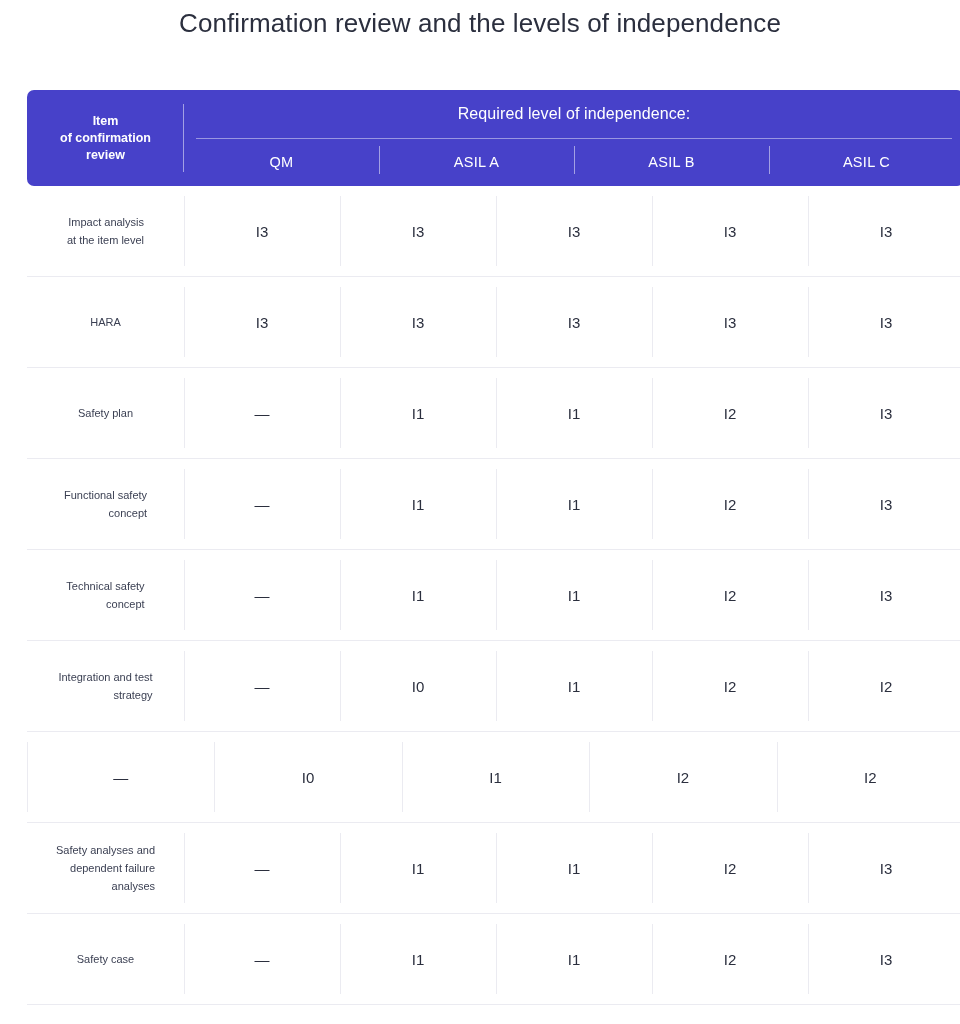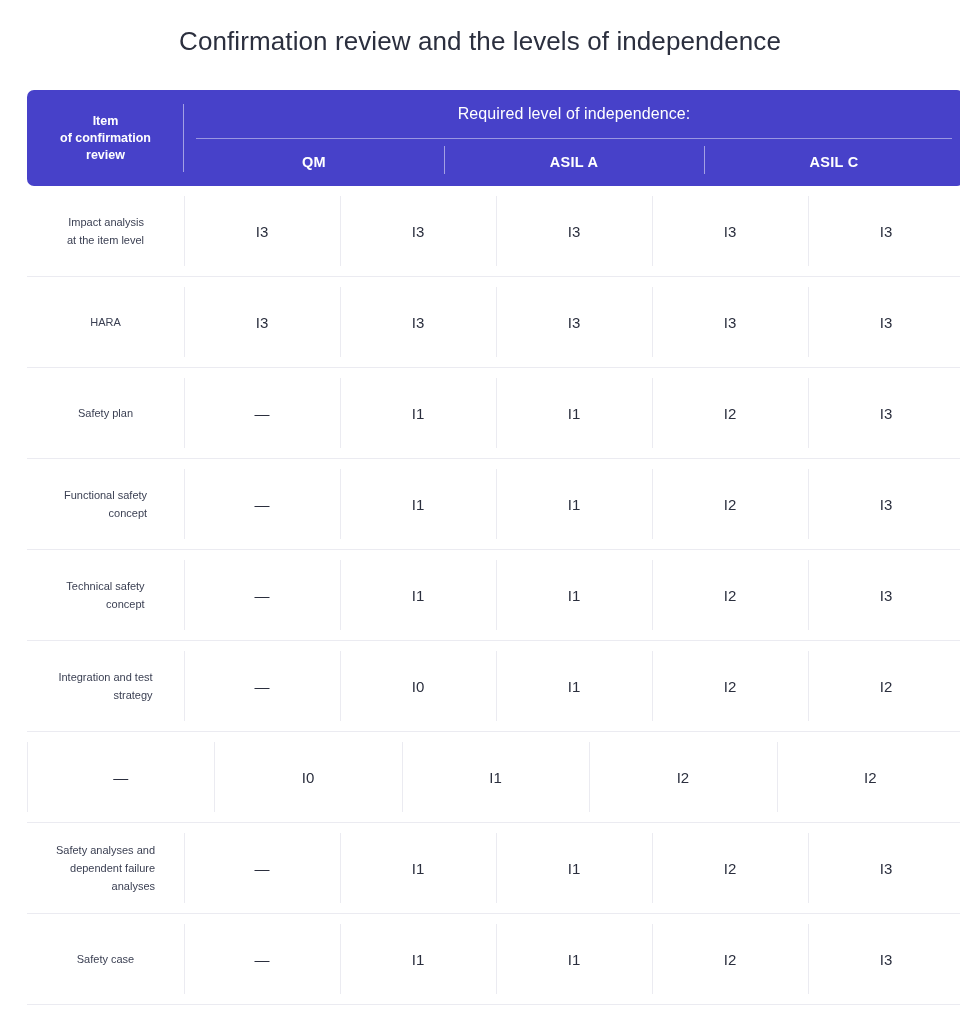--- a/index.html
+++ b/index.html
@@ -22,21 +22,21 @@
     box-sizing: border-box;
   }
 
   .page-title {
     text-align: center;
     font-size: 26px;
     font-weight: 400;
     letter-spacing: 0.1px;
     color: #2b2f3e;
     margin: 0;
-    padding: 24px 0 0 0;
+    padding: 6px 0 0 0;
     line-height: 34px;
   }
 
   .table-wrap {
     position: absolute;
     left: 27px;
     top: 90px;
     width: 937px;
   }
 
@@ -96,21 +96,21 @@
     display: flex;
   }
 
   .thead .sub-cell {
     flex: 1 1 0;
     display: flex;
     align-items: center;
     justify-content: center;
     color: #ffffff;
     font-size: 14.5px;
-    font-weight: bold;
+    font-weight: normal;
     letter-spacing: 0.3px;
     position: relative;
   }
 
   
   .thead .vdiv {
     position: absolute;
     top: 14px;
     bottom: 14px;
     width: 1px;
@@ -195,20 +195,24 @@
           <div class="sub-cell">
 
             <span>QM</span>
           </div>
           <div class="sub-cell">
             <span class="vdiv"></span>
             <span>ASIL A</span>
           </div>
           <div class="sub-cell">
             <span class="vdiv"></span>
+            <span>ASIL B</span>
+          </div>
+          <div class="sub-cell">
+            <span class="vdiv"></span>
             <span>ASIL C</span>
           </div>
         </div>
       </div>
     </div>
 
     <div class="tbody" id="table-body">
         <div class="trow">
           <div class="cell item">
             <div>

